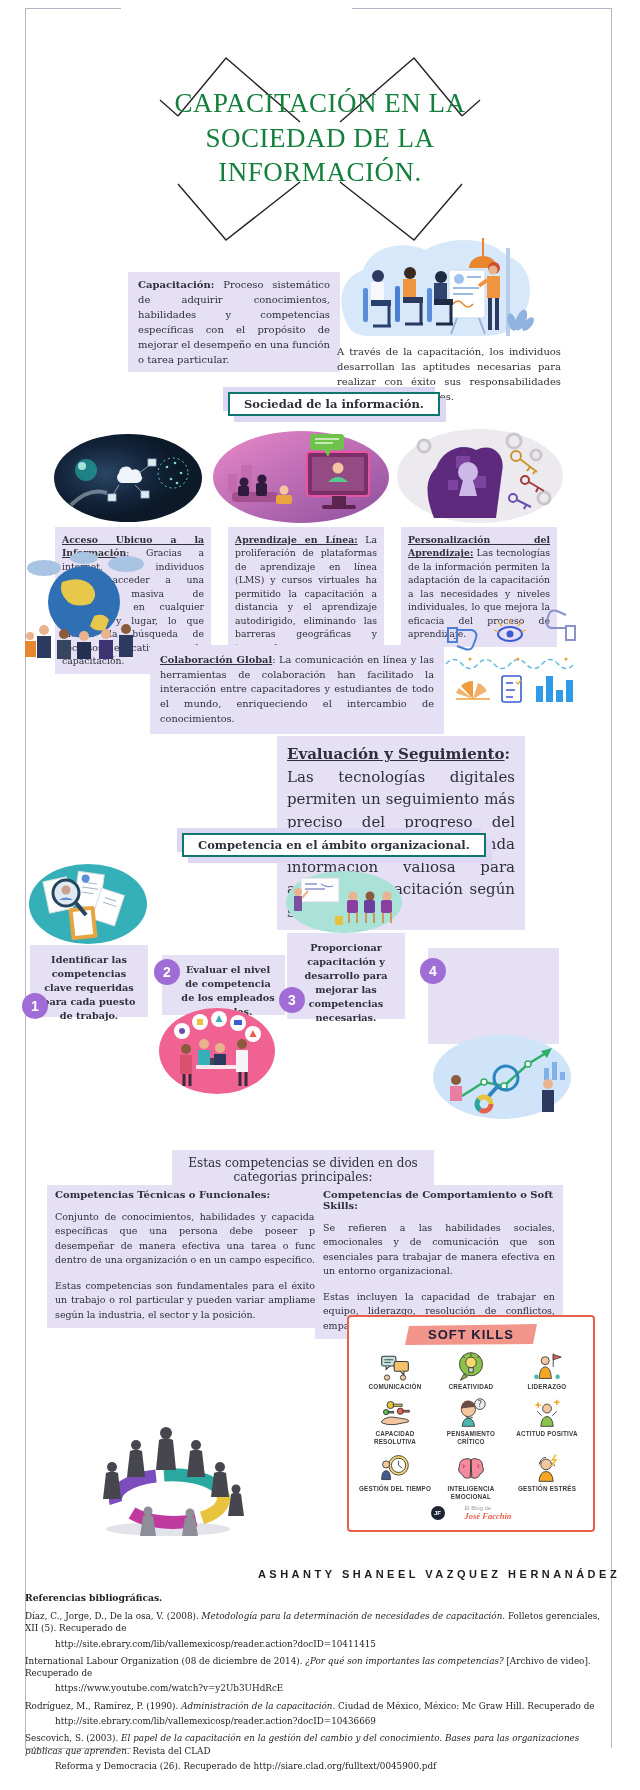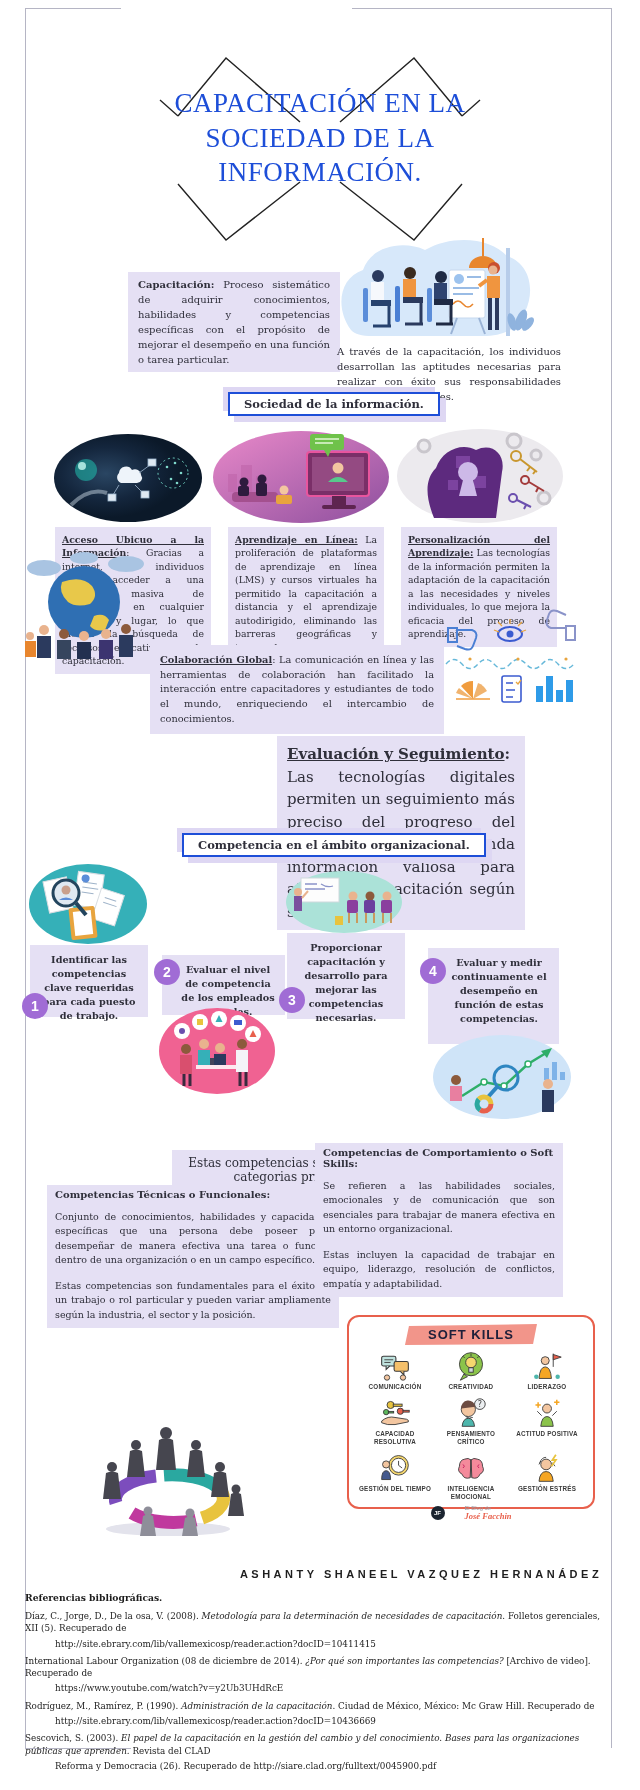--- a/index.html
+++ b/index.html
@@ -7,55 +7,55 @@
         font-family:"DejaVu Serif",serif;color:#2f2f3a}
   .abs{position:absolute}
   .lav{background:#e5e0f4}
   .jtxt{text-align:justify;text-justify:inter-word}
   .b{font-weight:bold}
   .u{text-decoration:underline}
   .frame{position:absolute;background:#b5b5c4}
   
   .title{position:absolute;left:120px;top:86px;width:400px;text-align:center;
          font-family:"Liberation Serif",serif;font-size:27px;line-height:1.28;
-         color:#1d4ed8;letter-spacing:.5px}
+         color:#15803d;letter-spacing:.5px}
   
-  .fancy{position:absolute;background:#fff;border:2px solid #1d4ed8;padding:3px 14px;
+  .fancy{position:absolute;background:#fff;border:2px solid #0f766e;padding:3px 14px;
          font-weight:bold;font-size:11.5px;white-space:nowrap;
          box-shadow:-5px -5px 0 0 #ded7f3,6px 6px 0 0 #ded7f3}
   
   .def{position:absolute;left:128px;top:272px;width:192px;padding:5px 10px;font-size:10px;line-height:1.5}
   .aside{position:absolute;left:337px;top:344px;width:224px;font-size:10px;line-height:1.5}
   .soc-col{position:absolute;width:142px;padding:6px 7px;font-size:9.3px;line-height:1.45}
   .collab{position:absolute;left:150px;top:645px;width:274px;padding:8px 10px;font-size:9.8px;line-height:1.5}
   .evalbox{position:absolute;left:277px;top:736px;width:228px;padding:7px 10px;font-size:15px;line-height:1.5}
   .stepbox{position:absolute;padding:8px 7px;font-weight:bold;font-size:9.7px;line-height:1.45;text-align:center}
   .stepnum{position:absolute;width:26px;height:26px;border-radius:50%;background:#a06cd5;color:#fff;
            display:flex;align-items:center;justify-content:center;
            font:bold 14px "Liberation Sans",sans-serif}
   .note{position:absolute;left:172px;top:1150px;width:246px;padding:6px 8px;font-size:12px;text-align:center}
   .cat-head{padding:4px 8px;font-weight:bold;font-size:10px}
   .cat-p{padding:6px 8px;font-size:9.5px;line-height:1.5;}
   
-  .skcard{position:absolute;left:347px;top:1315px;width:248px;height:194px;background:#fff;
-          border:2.5px solid #e8604c;border-radius:12px;box-sizing:border-box}
+  .skcard{position:absolute;left:347px;top:1315px;width:248px;height:217px;background:#fff;
+          border:2.5px solid #e8604c;border-radius:4px;box-sizing:border-box}
   .sk-banner{margin:7px auto 3px;width:132px;background:#f2958a;padding:3px 0;text-align:center;
              font:bold 13px "Liberation Sans",sans-serif;color:#20203a;letter-spacing:1px;
              clip-path:polygon(3% 10%,100% 0,97% 95%,0 100%)}
   .sk-grid{display:grid;grid-template-columns:repeat(3,1fr);row-gap:5px;padding:2px 8px 0}
   .sk-item{display:flex;flex-direction:column;align-items:center}
   .sk-label{font:bold 6.3px "Liberation Sans",sans-serif;text-align:center;color:#3a3a3a;
             margin-top:1px;line-height:1.35;letter-spacing:.2px}
   .sk-credit{display:flex;align-items:center;justify-content:center;gap:20px;margin-top:3px}
   .jf-logo{width:14px;height:14px;border-radius:50%;background:#1b2430;color:#fff;
            display:flex;align-items:center;justify-content:center;font:bold 6px "Liberation Sans",sans-serif}
   .jf-pre{font:5.8px "Liberation Sans",sans-serif;color:#9a9aa2}
   .jf-name{font:italic bold 8.5px "Liberation Serif",serif;color:#e8604c}
   
-  .author{position:absolute;left:236px;top:1568px;width:370px;text-align:center;
+  .author{position:absolute;left:254px;top:1568px;width:370px;text-align:center;
           font-family:"Liberation Sans",sans-serif;font-size:11px;font-weight:bold;
           letter-spacing:3.5px;color:#1e1e1e;white-space:nowrap}
   .refs{position:absolute;left:25px;top:1592px;width:590px;font-size:8.8px;color:#1c1c1c;line-height:1.4}
   .refs-h{font-weight:bold;font-size:9.2px;margin-bottom:2px}
   .ref{margin-top:5px}
   .ref2{margin-left:30px;margin-top:3px}
 </style>
 </head>
 <body>
 
@@ -369,21 +369,20 @@
         <rect x="96" y="30" width="11" height="13" rx="2" fill="#8a3f9e"></rect>
       <path d="M64,43 v10 M72,43 v10 M81,43 v10 M89,43 v10 M98,43 v10 M106,43 v10" stroke="#c99a5e" stroke-width="2"></path>
     </g>
   </svg>
   <div class="stepbox lav" style="left:287px;top:933px;width:104px;height:70px">
     <span>Proporcionar capacitación y desarrollo para mejorar las competencias necesarias.</span>
     <div class="stepnum" style="left:-8px;bottom:6px">3</div>
   </div>
 
   <div class="stepbox lav" style="left:428px;top:948px;width:106px;height:80px;padding-left:18px">
-    <span>Evaluar y medir continuamente el desempeño en función de estas competencias.</span>
     <div class="stepnum" style="left:-8px;top:10px">4</div>
   </div>
   <svg class="abs" style="left:432px;top:1034px" width="140" height="86" viewBox="0 0 140 86">
     <ellipse cx="70" cy="43" rx="69" ry="42" fill="#cfe4f8"></ellipse>
     <path d="M30,62 L52,48 L72,52 L96,30 L114,19" fill="none" stroke="#2eae68" stroke-width="2.5"></path>
     <path d="M120,14 l-11,3 6,7 z" fill="#2eae68"></path>
     <g fill="#fff" stroke="#2eae68" stroke-width="1.5">
       <circle cx="52" cy="48" r="3"></circle>
         <circle cx="72" cy="52" r="3"></circle>
         <circle cx="96" cy="30" r="3"></circle>
@@ -405,21 +404,21 @@
   </svg>
 
   <div class="note lav">Estas competencias se dividen en dos categorias principales:</div>
 
   <div class="abs" style="left:47px;top:1185px;width:292px">
     <div class="cat-head lav">Competencias Técnicas o Funcionales:</div>
     <div class="cat-p lav jtxt">Conjunto de conocimientos, habilidades y capacidades específicas que una persona debe poseer para desempeñar de manera efectiva una tarea o función dentro de una organización o en un campo específico.</div>
     <div class="cat-p lav jtxt">Estas competencias son fundamentales para el éxito en un trabajo o rol particular y pueden variar ampliamente según la industria, el sector y la posición.</div>
   </div>
 
-  <div class="abs" style="left:315px;top:1143px;width:248px">
+  <div class="abs" style="left:315px;top:1185px;width:248px">
     <div class="cat-head lav">Competencias de Comportamiento o Soft Skills:</div>
     <div class="cat-p lav jtxt">Se refieren a las habilidades sociales, emocionales y de comunicación que son esenciales para trabajar de manera efectiva en un entorno organizacional.</div>
     <div class="cat-p lav jtxt">Estas incluyen la capacidad de trabajar en equipo, liderazgo, resolución de conflictos, empatía y adaptabilidad.</div>
   </div>
 
   <svg class="abs" style="left:78px;top:1385px" width="175" height="155" viewBox="0 0 175 155">
     <ellipse cx="90" cy="144" rx="62" ry="7" fill="#e3e3ec"></ellipse>
     <g fill="none" stroke-width="13">
       <path d="M38,118 a52,24 0 0 1 40,-27" stroke="#7c4dbd"></path>
       <path d="M86,90 a52,24 0 0 1 52,11" stroke="#2aa8a0"></path>

